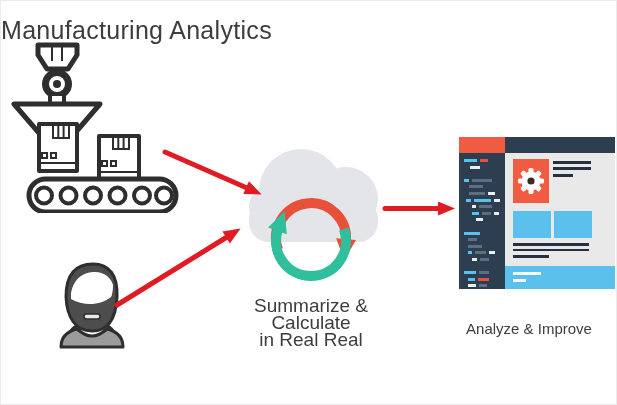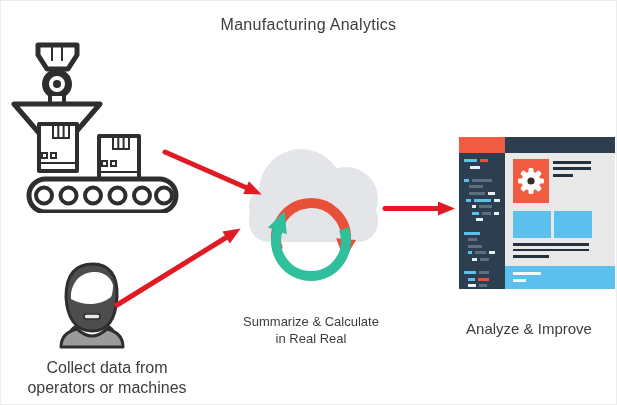--- a/index.html
+++ b/index.html
@@ -1,26 +1,26 @@
 <!DOCTYPE html>
 <html style="--arrow_red: #e01b24; --cloud_gray: #e3e5e9; --sync_red: #e8503a; --sync_teal: #2fbf9c; --dash_navy: #2d3e50; --dash_orange: #f05b41; --dash_blue: #5bc0eb; --dash_panel: #e9e9e9; --dash_line_dark: #263140; --icon_outline: #2e2e2e; --icon_gray: #9b9b9b; --icon_dark_gray: #4d4d4d; --text_dark: #3d3d3d;"><head>
 <meta charset="utf-8">
 <style>
   * { margin:0; padding:0; box-sizing:border-box; }
   html,body { background:#fff; }
   body { font-family:"Liberation Sans", sans-serif; }
   .canvas { position:relative; width:617px; height:405px; background:#fff; border:1px solid #ececec; overflow:hidden; }
   .abs { position:absolute; }
 
-  .title { position:absolute; top:15px; left:0; width:100%; text-align:center;
-           font-size:16px; font-weight:500; color:var(--text_dark); letter-spacing:.3px; }
+  .title { position:absolute; top:15px; left:0; width:100%; 
+           font-size:25px; font-weight:500; color:var(--text_dark); letter-spacing:.3px; }
 
   .step-label { position:absolute; text-align:center; color:var(--text_dark); }
   .label-collect   { left:8px;   top:357px; width:196px; font-size:16px;   line-height:20px; }
-  .label-summarize { left:222px; top:312px; width:176px; font-size:13px; line-height:17px; }
+  .label-summarize { left:222px; top:296px; width:176px; font-size:19px; line-height:17px; }
   .label-analyze   { left:438px; top:319px; width:180px; font-size:15px;   line-height:18px; }
 
   
   .outline { fill:#fff; stroke:var(--icon_outline); stroke-linejoin:round; }
   .detail  { fill:none; stroke:var(--icon_outline); stroke-width:2; }
   .cloud-shape { fill:var(--cloud_gray); }
   .sync-red  { fill:none; stroke:var(--sync_red);  stroke-width:10; }
   .sync-teal { fill:none; stroke:var(--sync_teal); stroke-width:10; }
   .mk-red  path { fill:var(--sync_red); }
   .mk-teal path { fill:var(--sync_teal); }
@@ -178,24 +178,20 @@
       <div class="tline t1"></div>
       <div class="tline t2"></div>
       <div class="tline t3"></div>
     </div>
     <div class="dash-footer">
       <div class="fline f1"></div>
       <div class="fline f2"></div>
     </div>
   </div>
 
-  <div class="step-label label-collect">
-    <div>Collect data from</div>
-    <div>operators or machines</div>
-  </div>
   <div class="step-label label-summarize">
     <div>Summarize &amp; Calculate</div>
     <div>in Real Real</div>
   </div>
   <div class="step-label label-analyze">
     <div>Analyze &amp; Improve</div>
   </div>
 
 </div>
 

